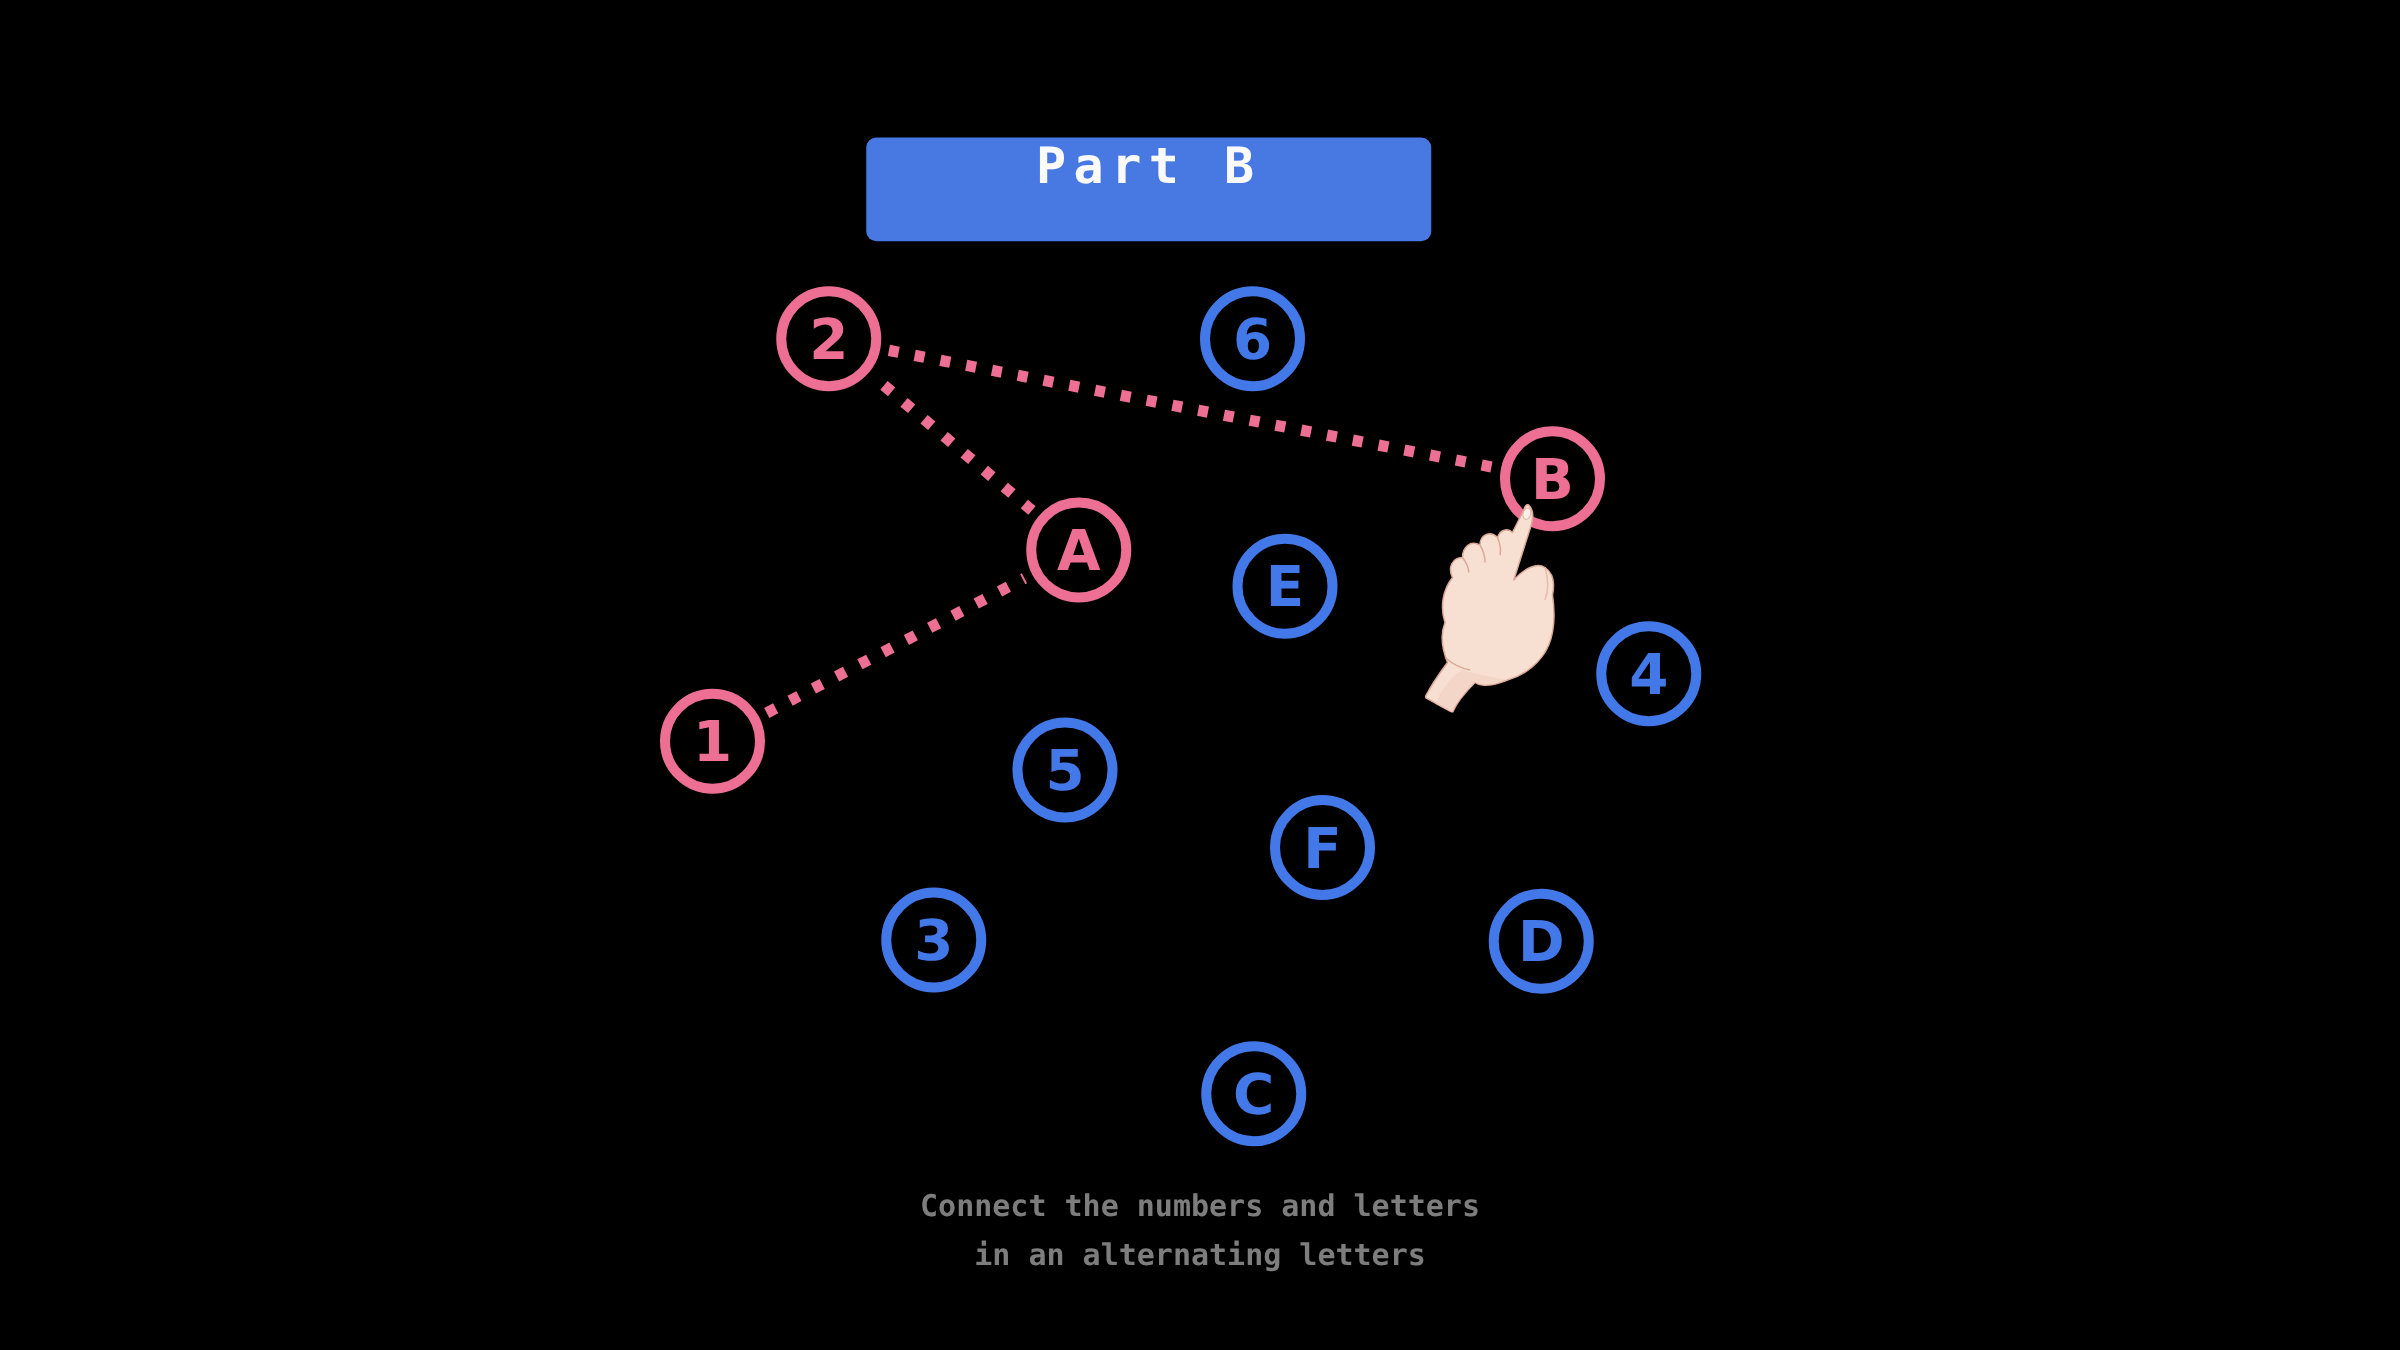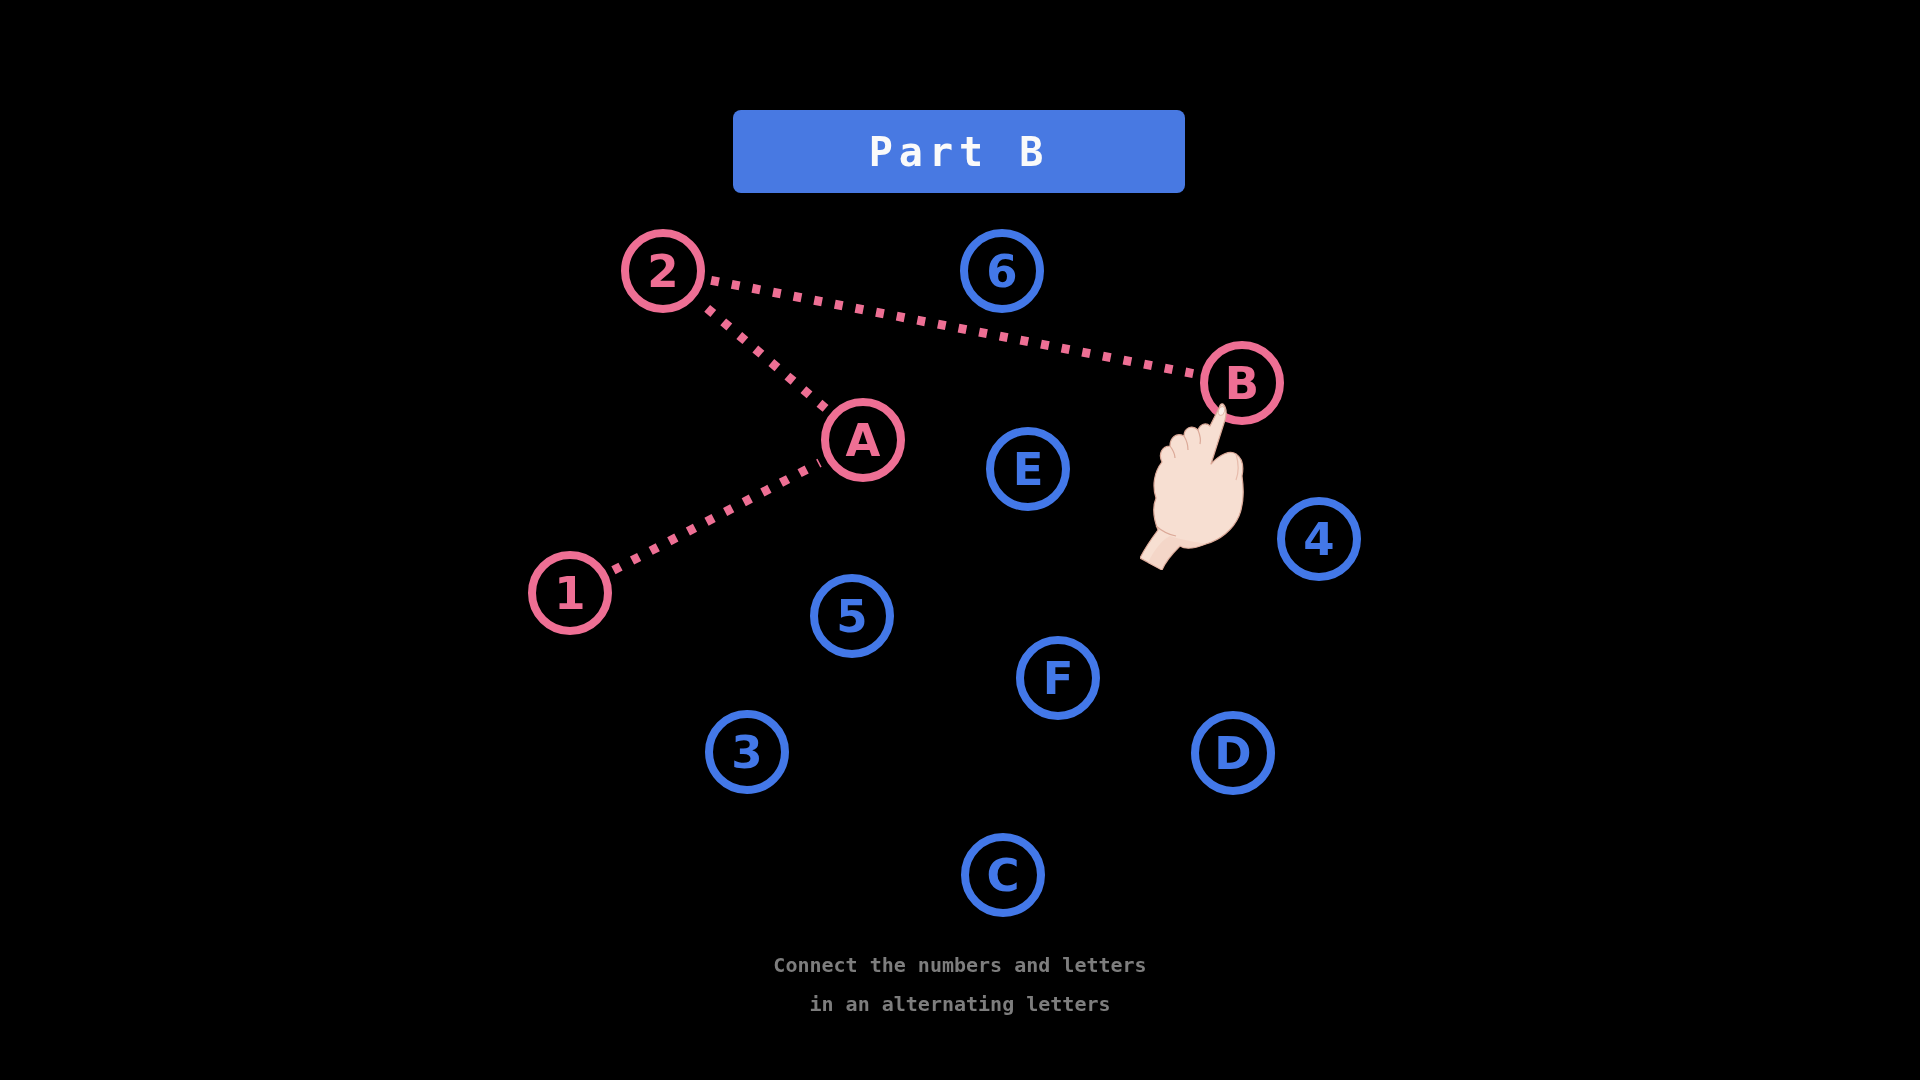--- a/index.html
+++ b/index.html
@@ -12,28 +12,28 @@
     font-family: "DejaVu Sans", sans-serif;
   }
   #stage {
     position: relative;
     width: 1920px;
     height: 1080px;
     background: #000000;
   }
   .header-box {
     position: absolute;
-    left: 733px;
+    left: 693px;
     top: 110px;
     width: 452px;
     height: 83px;
     background: #4879E2;
     border-radius: 8px;
     display: flex;
-    align-items: center;
+    align-items: flex-start;
     justify-content: center;
   }
   .header-box span {
     font-family: "DejaVu Sans Mono", monospace;
     font-weight: bold;
     font-size: 40px;
     letter-spacing: 6px;
     color: #FAFAFA;
   }
   #lines-layer {
@@ -72,21 +72,21 @@
     pointer-events: none;
   }
   .instructions {
     position: absolute;
     left: 0;
     top: 946px;
     width: 1920px;
     text-align: center;
     font-family: "DejaVu Sans Mono", monospace;
     font-weight: bold;
-    font-size: 20px;
+    font-size: 24px;
     line-height: 39px;
     color: #7D7D7D;
   }
 </style>
 </head>
 <body>
 
 <div id="stage">
 
   <div class="header-box">

